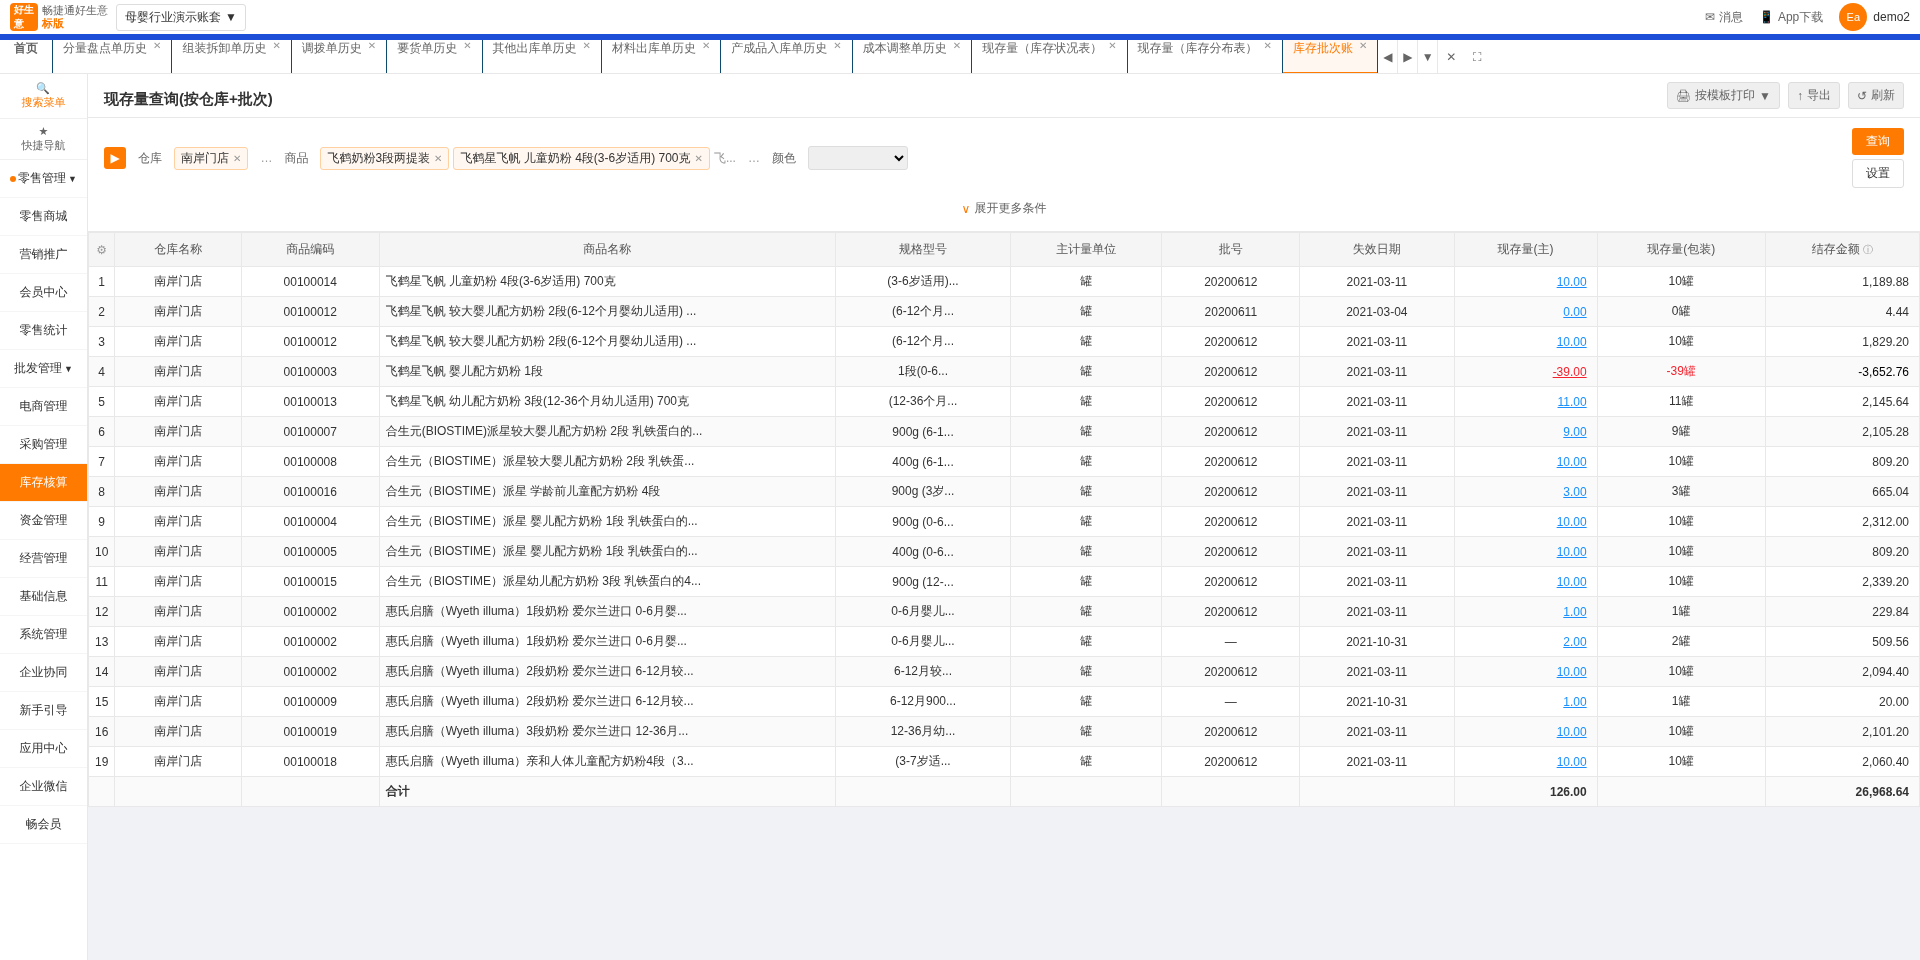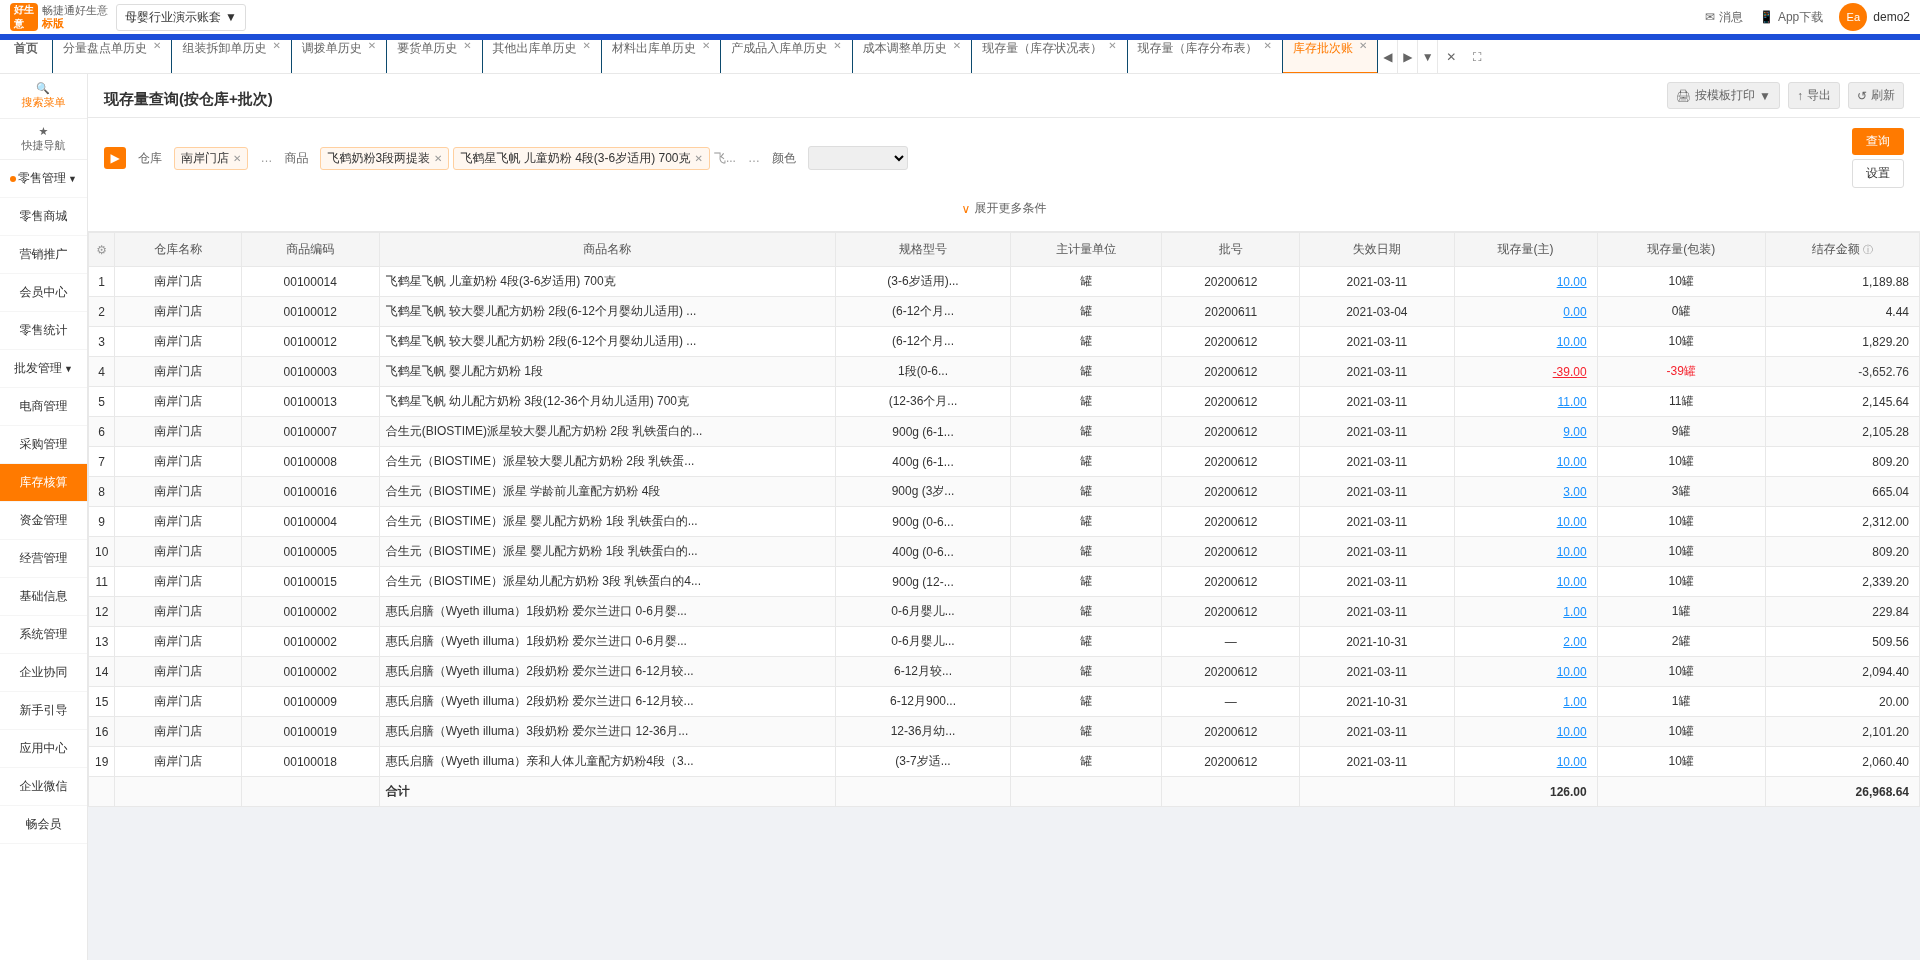--- a/index.html
+++ b/index.html
@@ -369,21 +369,21 @@
       <td class="row-index">4</td>
       <td>南岸门店</td>
       <td>00100003</td>
       <td class="text-cell" title="飞鹤星飞帆 婴儿配方奶粉 1段">飞鹤星飞帆 婴儿配方奶粉 1段</td>
       <td>1段(0-6...</td>
       <td>罐</td>
       <td>20200612</td>
       <td>2021-03-11</td>
       <td class="num-cell" style="color:#f5222d;text-decoration:underline;color:#f5222d;cursor:pointer;">-39.00</td>
       <td style="color:#f5222d;">-39罐</td>
-      <td class="num-cell" style="color:#404040;">-3,652.76</td>
+      <td class="num-cell" style="color:#000000;">-3,652.76</td>
     </tr>
             <tr style="background: rgb(255, 255, 255);">
       <td class="row-index">5</td>
       <td>南岸门店</td>
       <td>00100013</td>
       <td class="text-cell" title="飞鹤星飞帆 幼儿配方奶粉 3段(12-36个月幼儿适用) 700克">飞鹤星飞帆 幼儿配方奶粉 3段(12-36个月幼儿适用) 700克</td>
       <td>(12-36个月...</td>
       <td>罐</td>
       <td>20200612</td>
       <td>2021-03-11</td>

